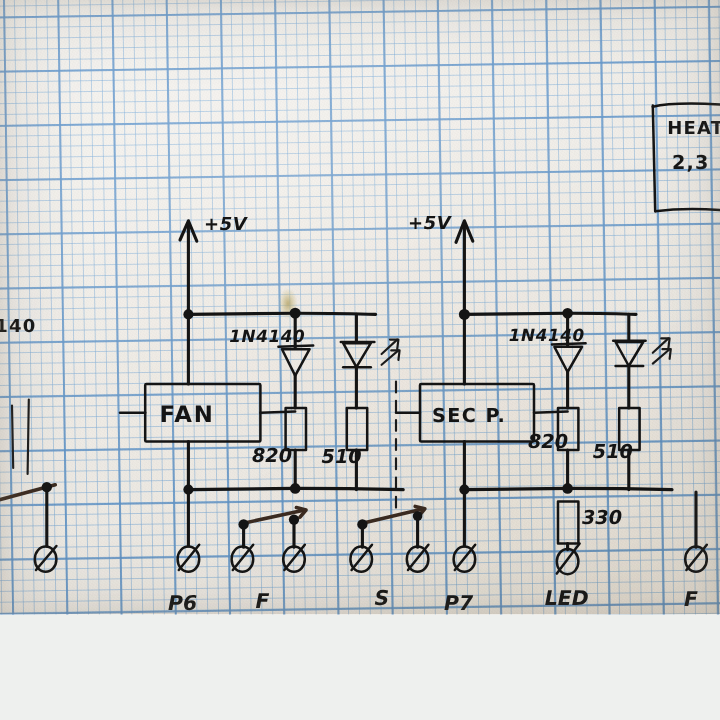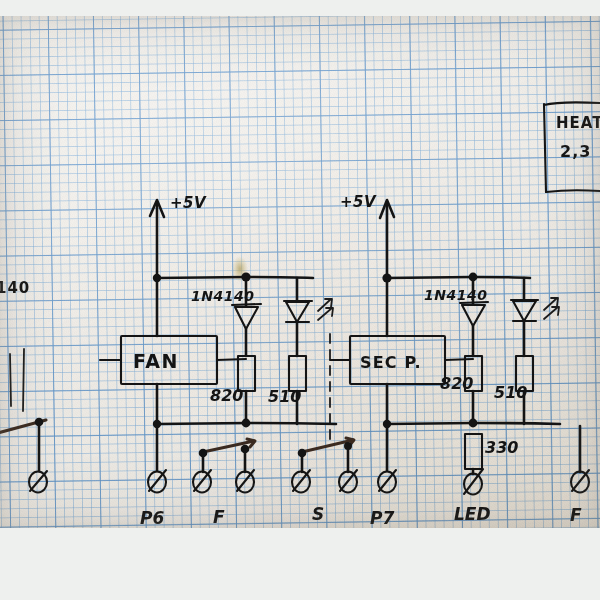--- a/index.html
+++ b/index.html
@@ -4,21 +4,20 @@
 <style>
   html,body{margin:0;padding:0;}
   body{
     width:600px;height:600px;overflow:hidden;
     font-family:"DejaVu Sans",sans-serif;
     background:#eef0ee;
   }
   #sheet{
     position:relative;width:600px;height:512px;overflow:hidden;
     background:#f2f0ec;
-    margin-top:16px;
   }
   
   .paper{
     position:absolute;left:-40px;top:-40px;width:700px;height:700px;
     background-color:#f4f2ee;
     background-image:
       
       linear-gradient(to right, rgba(96,150,205,.85) 0 1.4px, transparent 1.4px 100%),
       linear-gradient(to bottom, rgba(96,150,205,.85) 0 1.4px, transparent 1.4px 100%),
       

